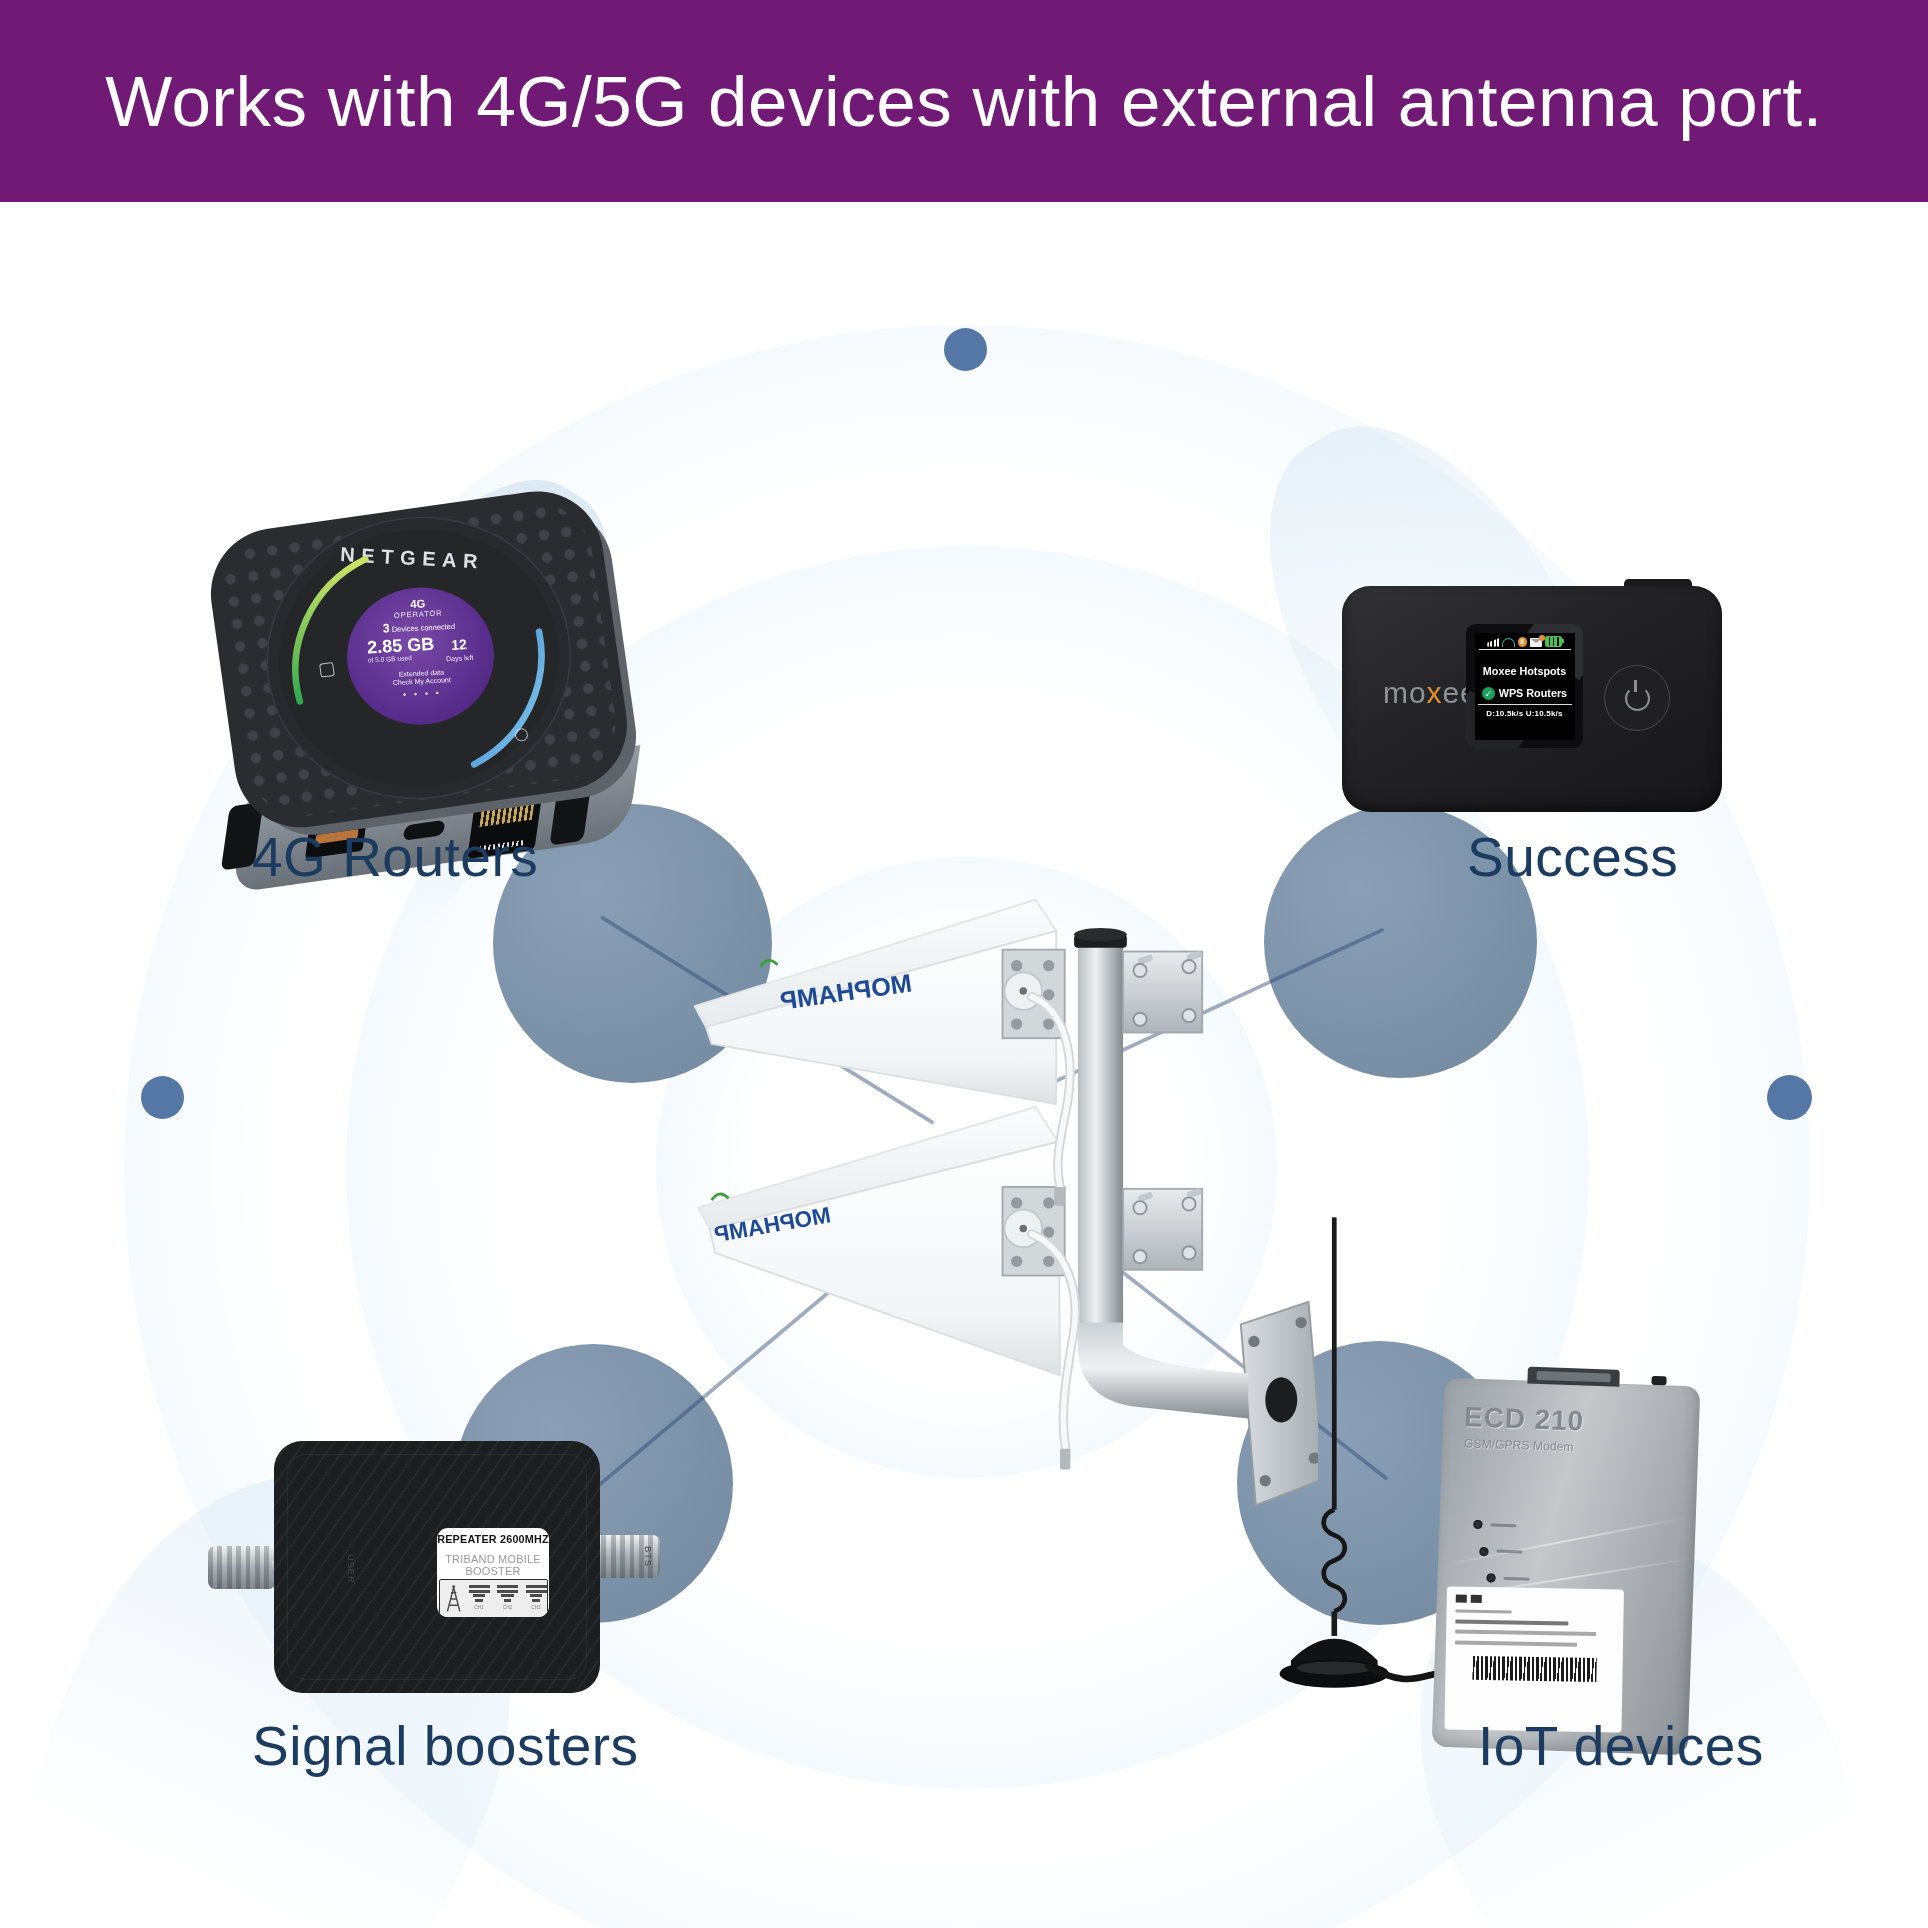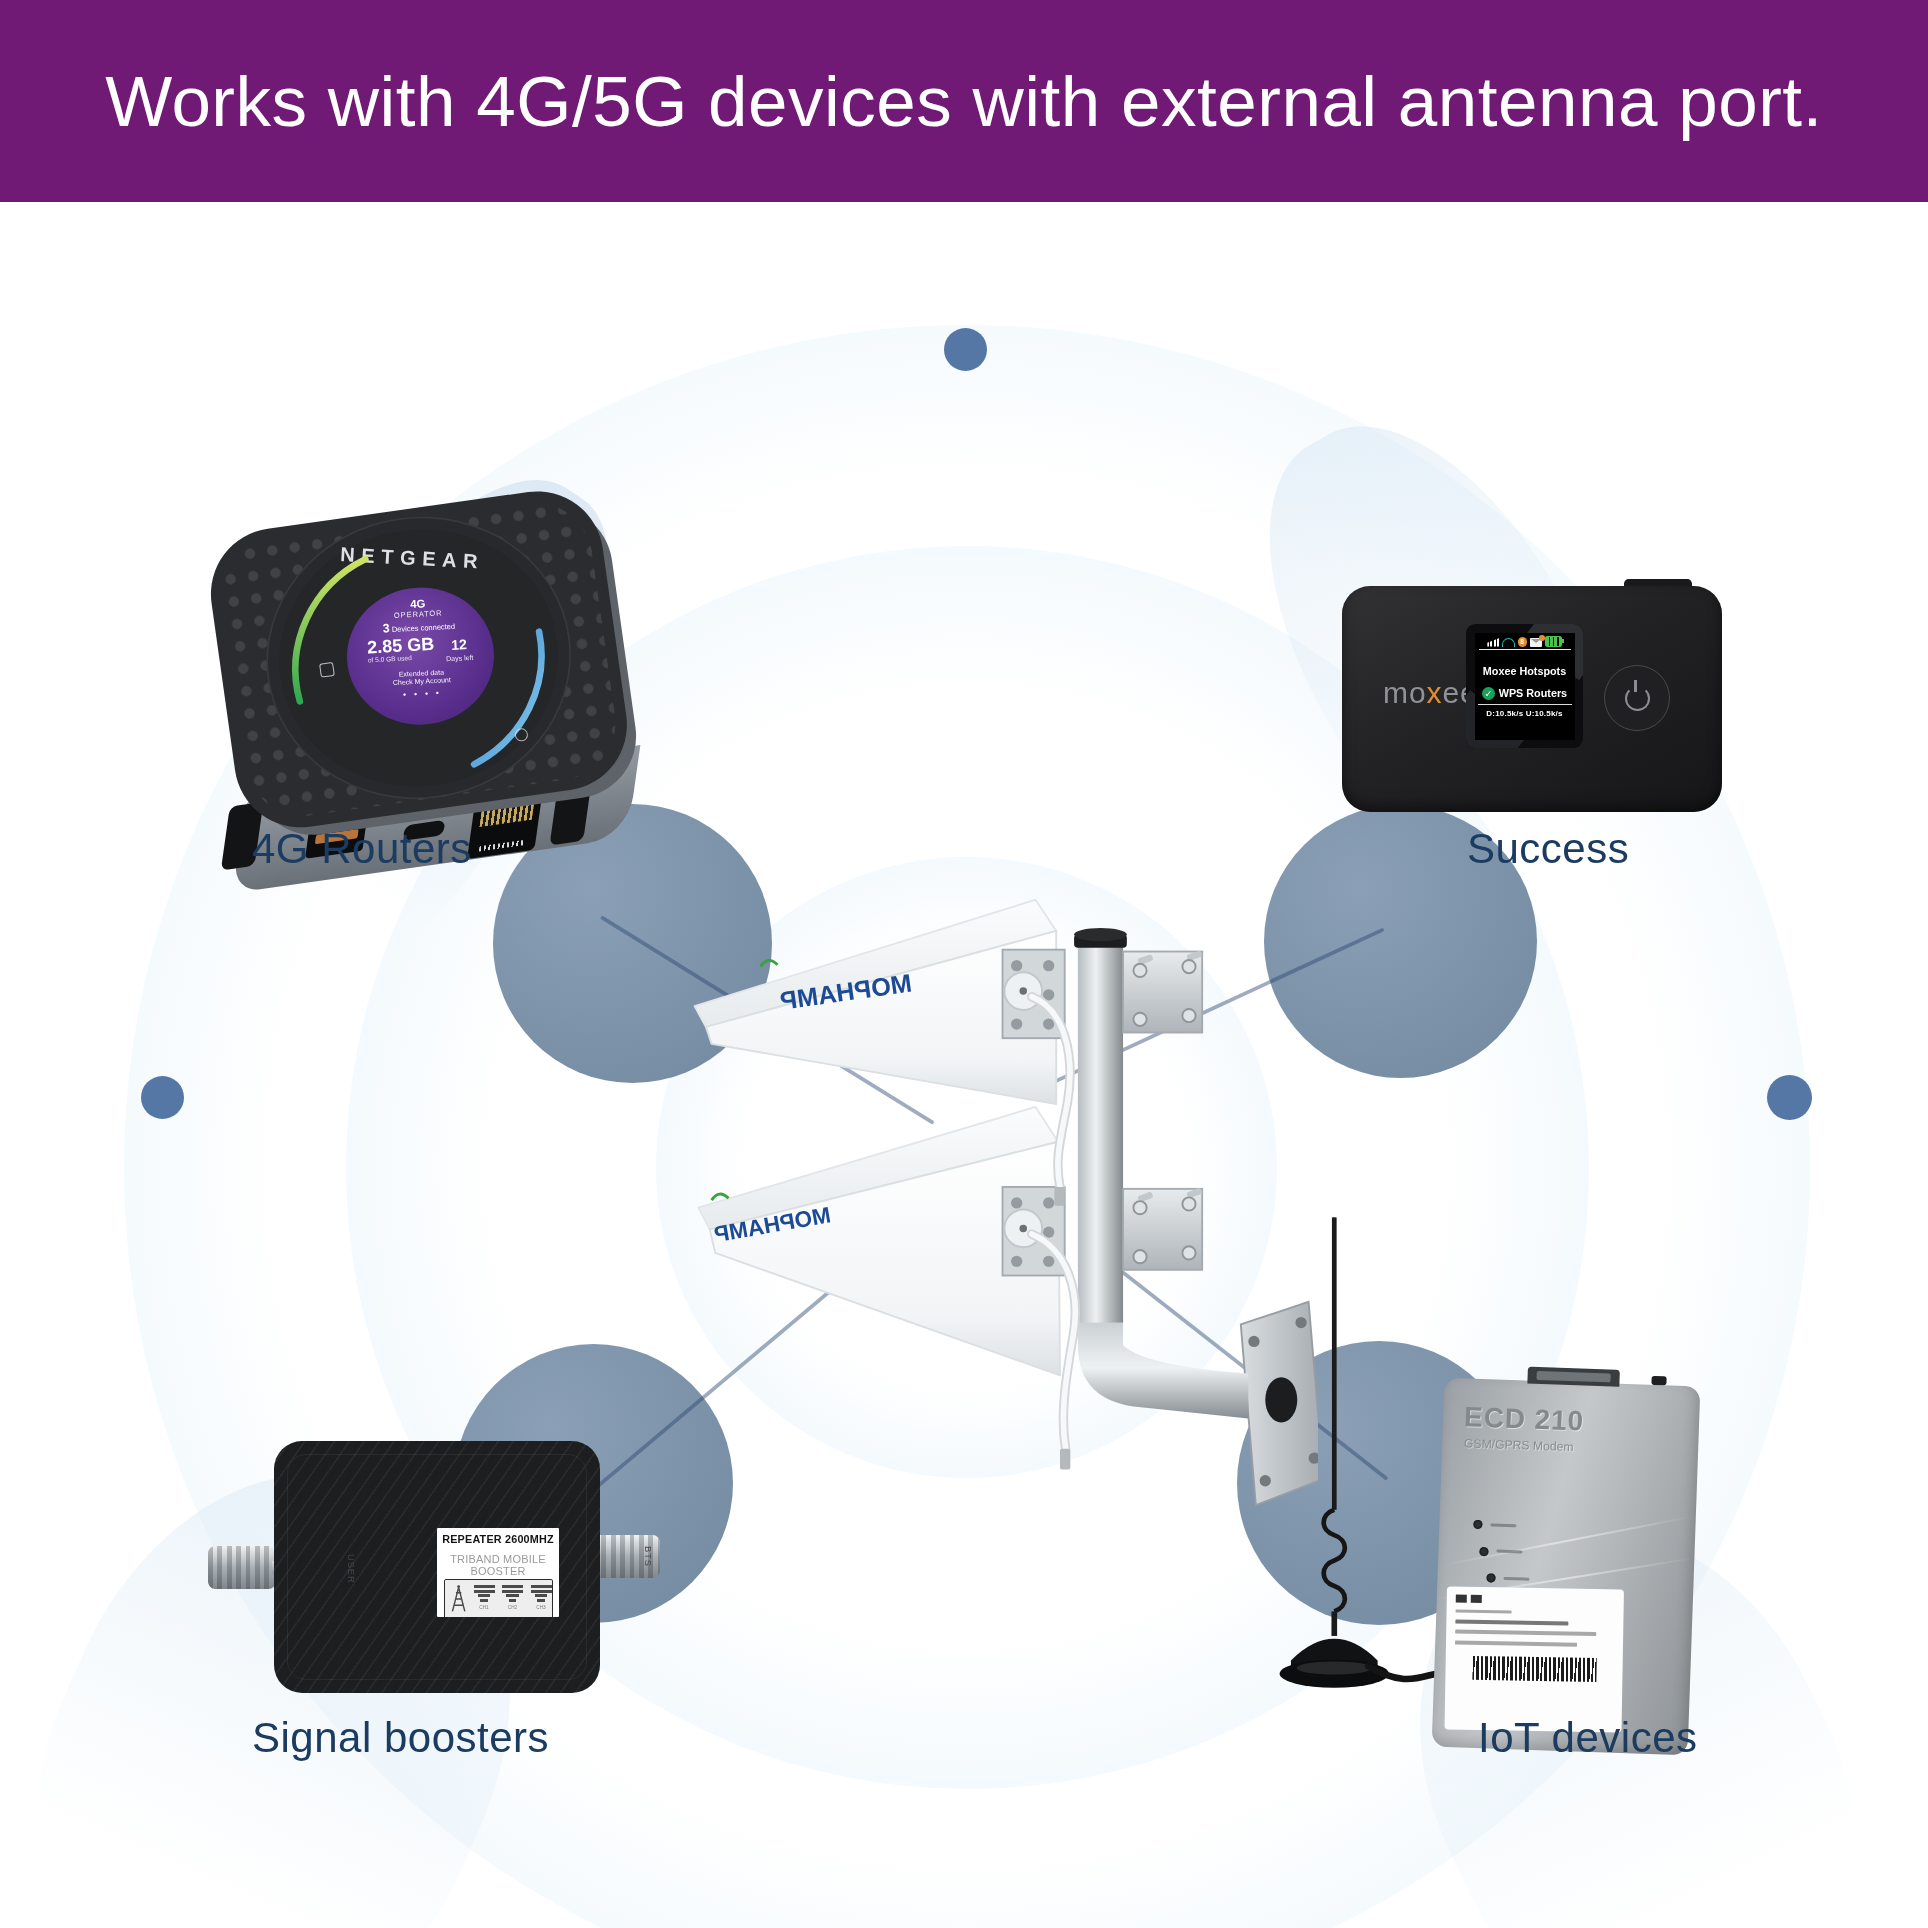--- a/index.html
+++ b/index.html
@@ -34,21 +34,21 @@
   .dot-right{left:1767px;top:1075px;width:45px;height:45px}
   .blob{position:absolute;border-radius:50%;
         background:radial-gradient(circle at 35% 30%,#8BA0B6,#71889F)}
   .blob-router{left:493px;top:804px;width:279px;height:279px}
   .blob-hotspot{left:1264px;top:805px;width:273px;height:273px}
   .blob-booster{left:454px;top:1344px;width:279px;height:279px}
   .blob-iot{left:1237px;top:1341px;width:284px;height:284px}
   .links{position:absolute;left:0;top:0}
 
   
-  .cat{position:absolute;font-size:42px;color:#1B3C60;letter-spacing:0.5px;white-space:nowrap}
+  .cat{position:absolute;font-size:55px;color:#1B3C60;letter-spacing:0.5px;white-space:nowrap}
 
   
   .router{position:absolute;left:224px;top:508px;width:405px;height:339px;transform:rotate(-8deg)}
   .router-face{position:absolute;left:-7.5px;top:266px;width:399px;height:90px;
      background:linear-gradient(180deg,#959ba2,#6a7077);border-radius:9.4px 0 40px 28px;
      transform:skewX(-16deg)}
   .usb-a{position:absolute;left:70px;top:38px;width:58px;height:28px;background:#0c0d0e;border-radius:3.8px}
   .usb-a::before{content:"";position:absolute;left:7.5px;top:5.6px;width:43px;height:9.4px;background:#b8743a;border-radius:1.9px}
   .usb-c{position:absolute;left:168px;top:47px;width:41px;height:15px;background:#101112;border-radius:8.5px}
   .rj45{position:absolute;left:237px;top:34px;width:68px;height:55px;background:#0b0c0d;border-radius:5.6px}
@@ -136,21 +136,21 @@
   .b-conn-l{left:-3.8px;top:107px}
   .b-conn-r{left:380px;top:96px}
   .b-stem{position:absolute;height:13px;background:linear-gradient(180deg,#d9dde0,#8e959b)}
   .b-stem-l{left:60px;top:122px;width:28px}
   .b-stem-r{left:358px;top:111px;width:28px}
   .b-body{position:absolute;left:62px;top:1.9px;width:326px;height:252px;border-radius:28px;background:#1c1e20;
      background-image:repeating-linear-gradient(125deg,rgba(255,255,255,.05) 0 1.9px,transparent 1.9px 12.2px)}
   .b-body::before{content:"";position:absolute;inset:13px;border:1.9px solid rgba(255,255,255,.06);border-radius:19px}
   .b-edge-label{position:absolute;color:#45484c;font-size:9.4px;writing-mode:vertical-rl;letter-spacing:0.9px}
   .b-user{left:72px;top:113px}.b-bts{left:369px;top:105px}
-  .b-panel{position:absolute;left:163px;top:87px;width:122px;height:89px;background:#fff;border-radius:1px;
+  .b-panel{position:absolute;left:163px;top:87px;width:112px;height:89px;background:#fff;border-radius:11px;
      text-align:center;overflow:hidden}
   .b-title{font-size:10.8px;font-weight:bold;color:#141414;margin-top:4.7px;letter-spacing:0.2px}
   .b-sub{font-size:11px;color:#9a9a9a;margin-top:8px;letter-spacing:0.2px}
   .b-lcd{margin:2.8px auto 0;width:107px;height:38px;background:#edeeed;border:1.9px solid #2b2b2b;
      border-radius:1.9px;display:flex;align-items:flex-start}
   .b-col{display:flex;flex-direction:column;align-items:center;gap:1.9px;margin-left:7.5px;padding-top:4.7px}
   .b-bar{height:2.8px;background:#4b4b4b}
   .b-ch{font-size:4.7px;color:#7c7c7c;margin-top:0.9px}
   .b-icons{display:flex;justify-content:center;gap:10.4px;margin-top:2.8px;align-items:flex-end;height:15px}
   .b-band{display:flex;flex-direction:row;align-items:center;line-height:6.6px}

